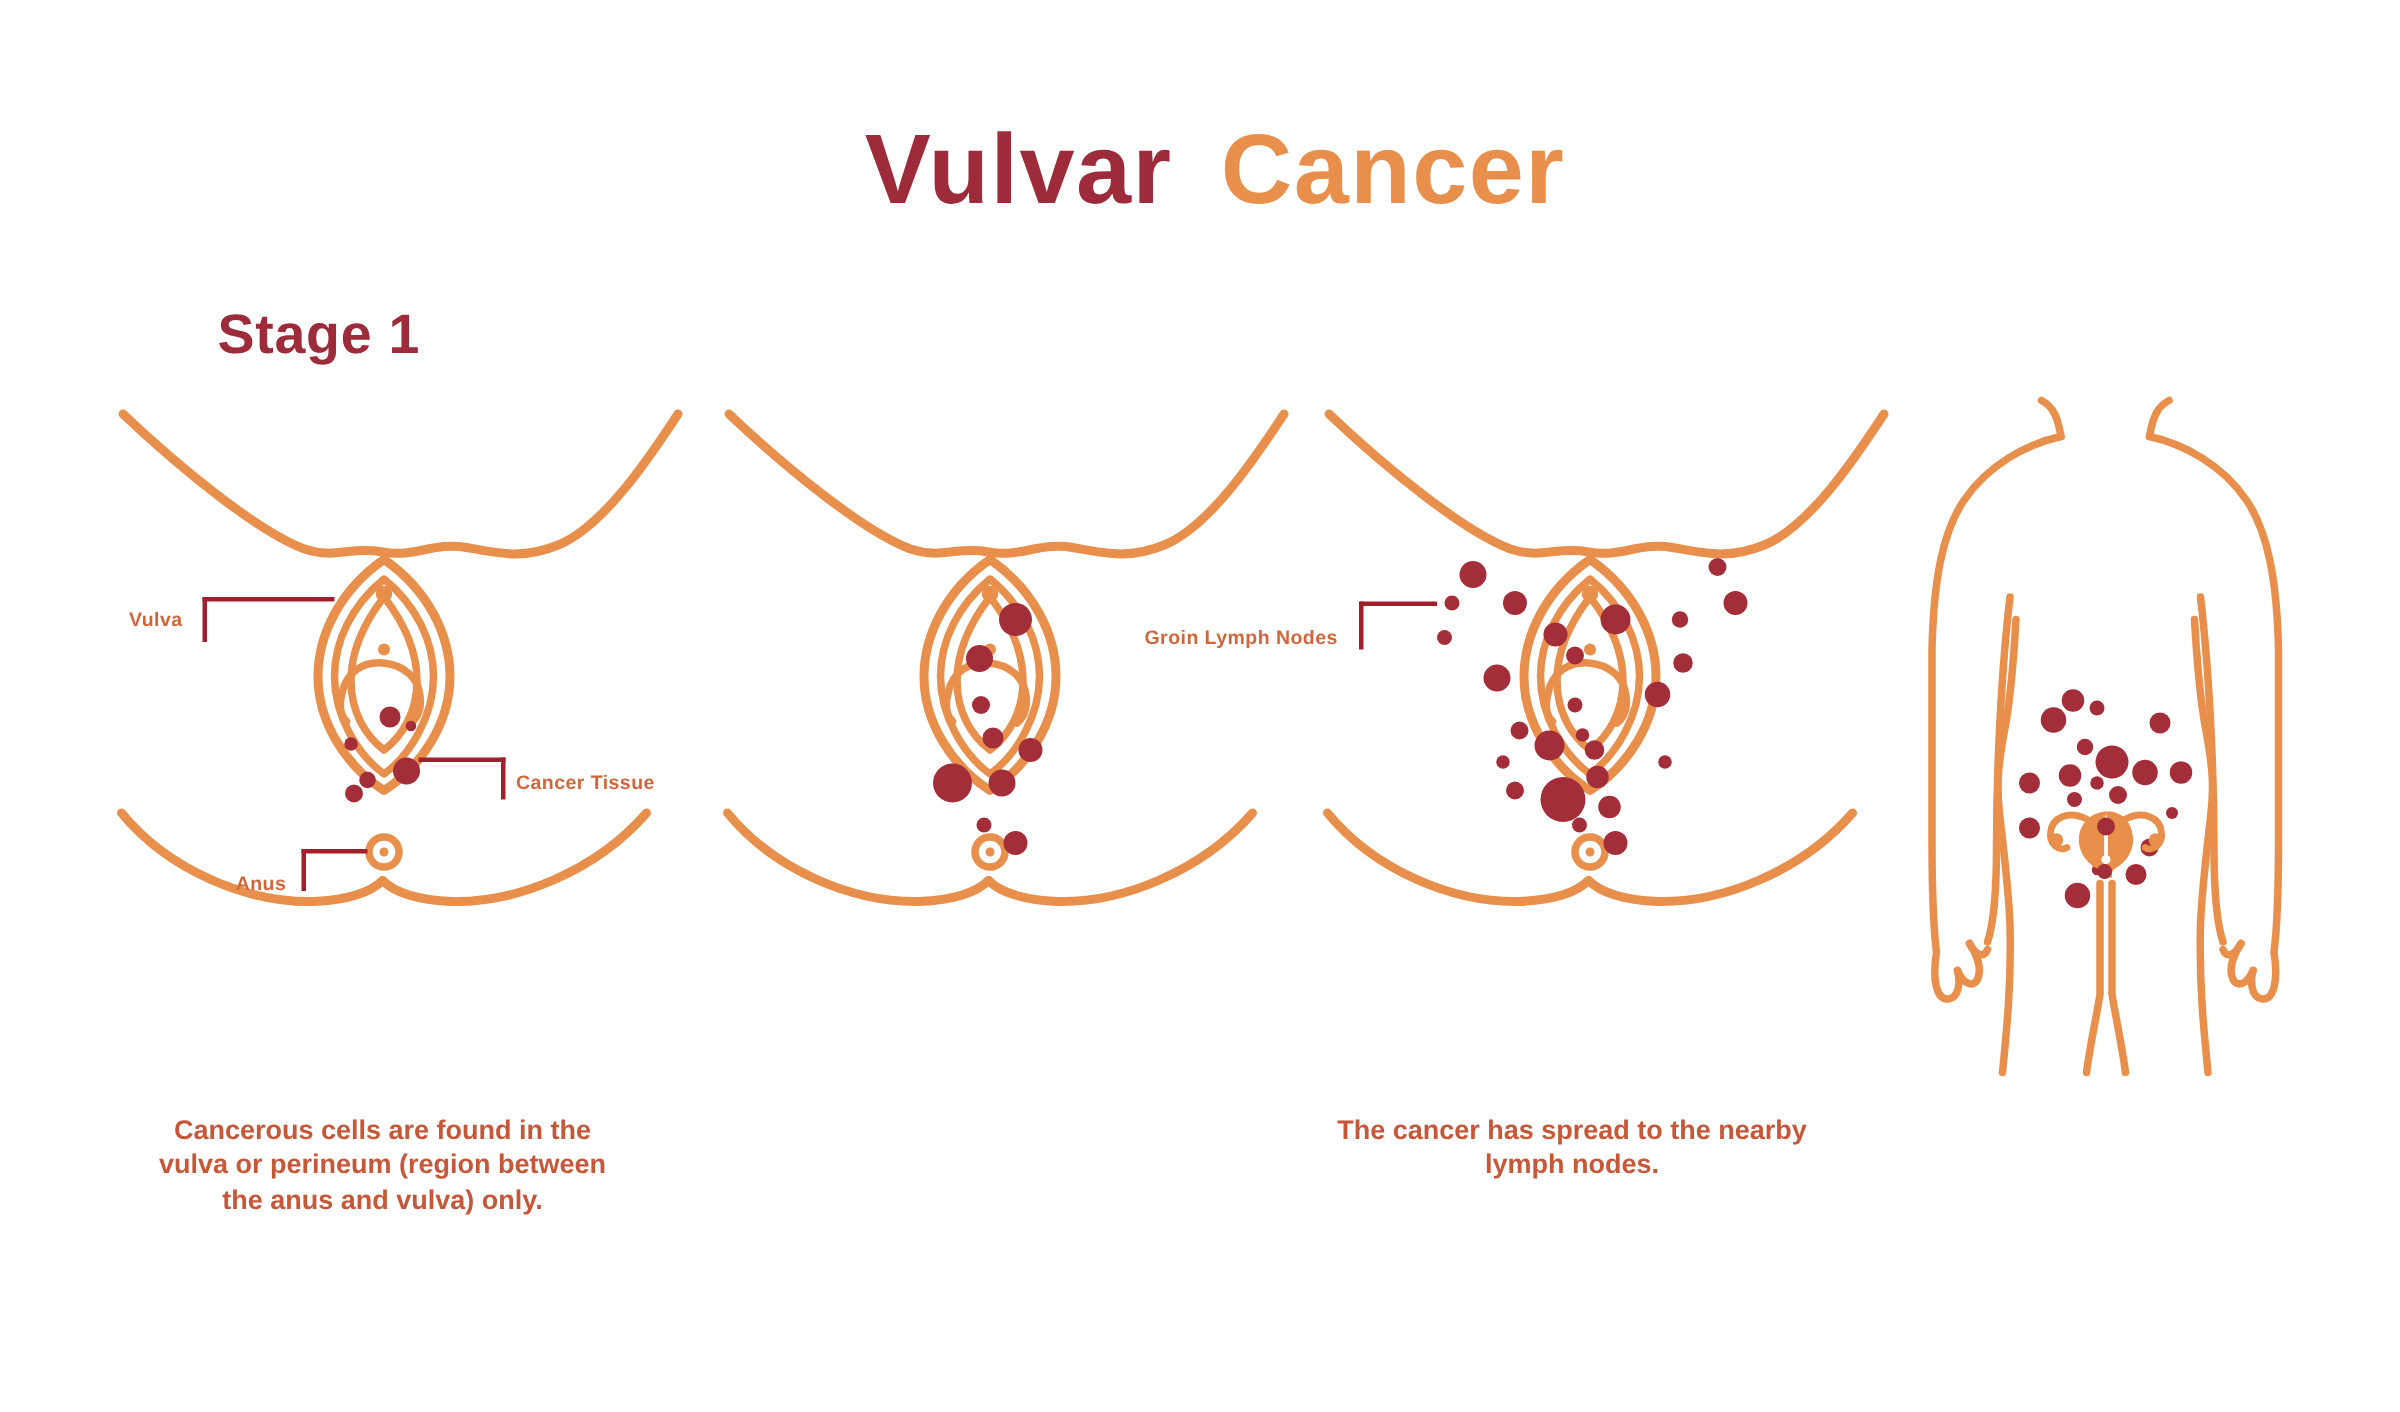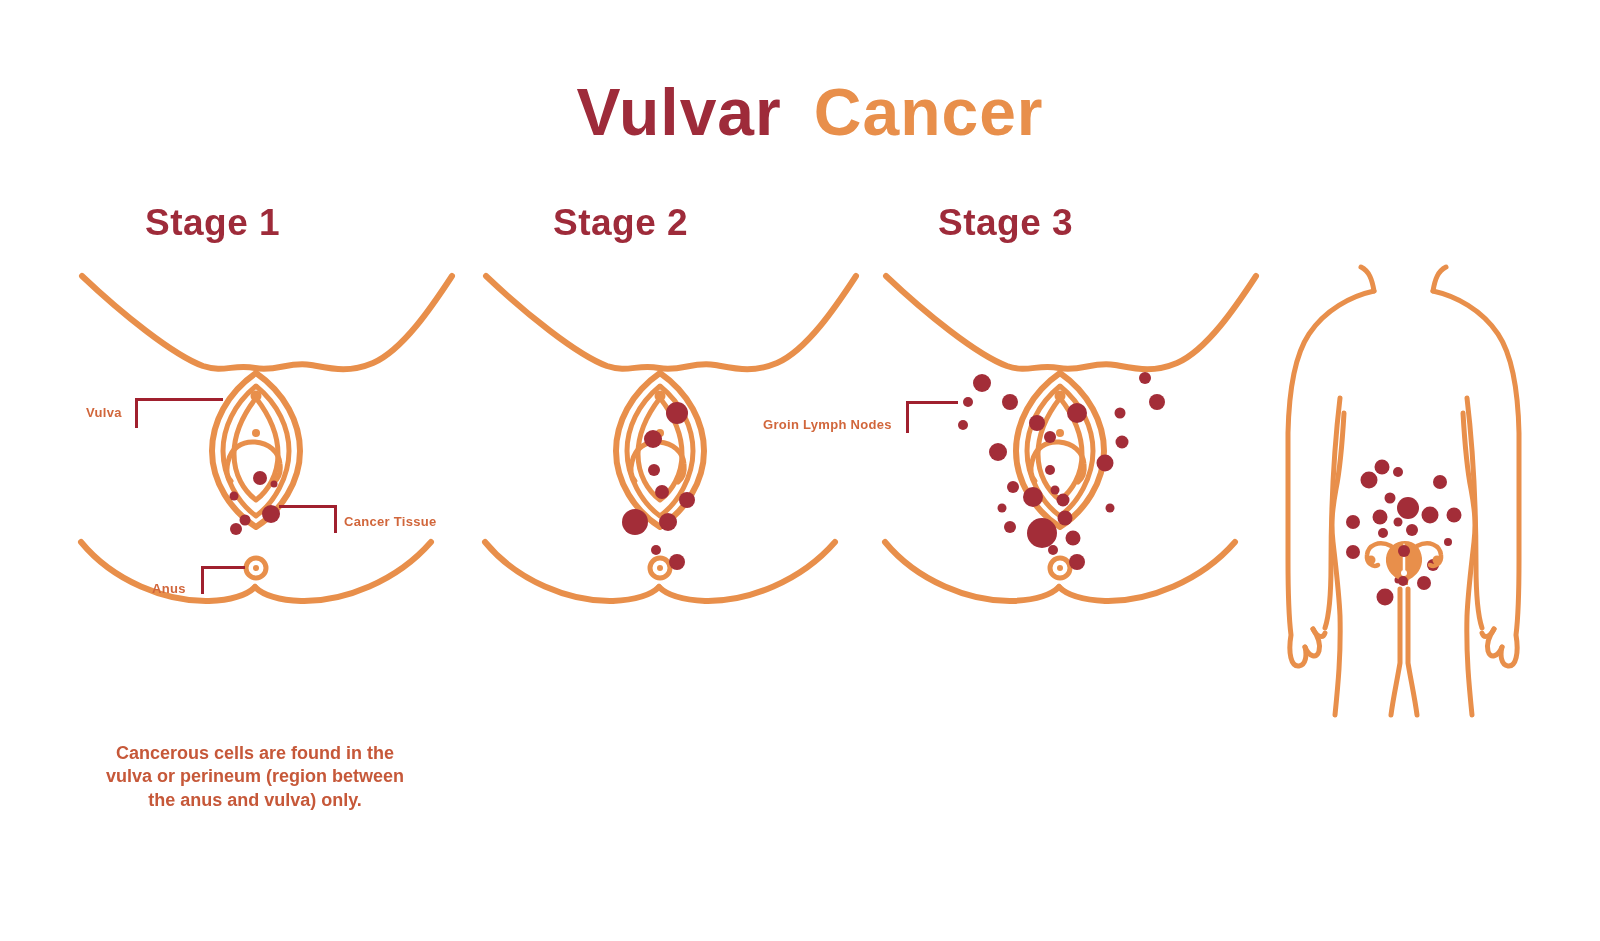--- a/index.html
+++ b/index.html
@@ -63,22 +63,20 @@
         <circle class="of" cx="195" cy="303" r="3"></circle>
       </g>
     </defs>
   </svg>
 
   <div class="title">
     <span class="w1">Vulvar</span><span class="w2">Cancer</span>
   </div>
 
   <div class="stage-header" style="left:145px">Stage 1</div>
-  <div class="stage-header" style="left:553px">Stage 2</div>
-  <div class="stage-header" style="left:938px">Stage 3</div>
 
   <svg class="diagram" style="left:61px;top:265px" width="390" height="350" viewBox="0 0 390 350">
     <use href="#pelvis"></use>
     <g>
         <circle cx="199" cy="213" r="7" fill="#A32D38"></circle>
         <circle cx="213" cy="219" r="3.5" fill="#A32D38"></circle>
         <circle cx="173" cy="231" r="4.5" fill="#A32D38"></circle>
         <circle cx="210" cy="249" r="9" fill="#A32D38"></circle>
         <circle cx="184" cy="255" r="5.5" fill="#A32D38"></circle>
         <circle cx="175" cy="264" r="6" fill="#A32D38"></circle>
@@ -196,23 +194,24 @@
   </svg>
 
   <div class="ann" style="left:86px;top:405px;width:46px;text-align:left">Vulva</div>
   <div class="leader" style="left:135px;top:398px;width:3px;height:30px"></div>
   <div class="leader" style="left:135px;top:398px;width:88px;height:3px"></div>
 
   <div class="leader" style="left:279px;top:505px;width:58px;height:3px"></div>
   <div class="leader" style="left:334px;top:505px;width:3px;height:28px"></div>
   <div class="ann" style="left:344px;top:514px">Cancer Tissue</div>
 
-  <div class="ann" style="left:152px;top:581px;width:44px;text-align:left">Anus</div>
+  <div class="ann" style="left:152px;top:581px;width:44px;text-align:center">Anus</div>
   <div class="leader" style="left:201px;top:566px;width:3px;height:28px"></div>
   <div class="leader" style="left:201px;top:566px;width:44px;height:3px"></div>
 
   <div class="ann" style="left:763px;top:417px;width:140px;text-align:left">Groin Lymph Nodes</div>
   <div class="leader" style="left:906px;top:401px;width:3px;height:32px"></div>
   <div class="leader" style="left:906px;top:401px;width:52px;height:3px"></div>
 
   <div class="stage-desc" style="left:100px;width:310px">Cancerous cells are found in the vulva or perineum (region between the anus and vulva) only.</div>
+  <div class="stage-desc" style="left:873px;width:350px">The cancer has spread to the nearby lymph nodes.</div>
 
 </div>
 
 </body></html>

